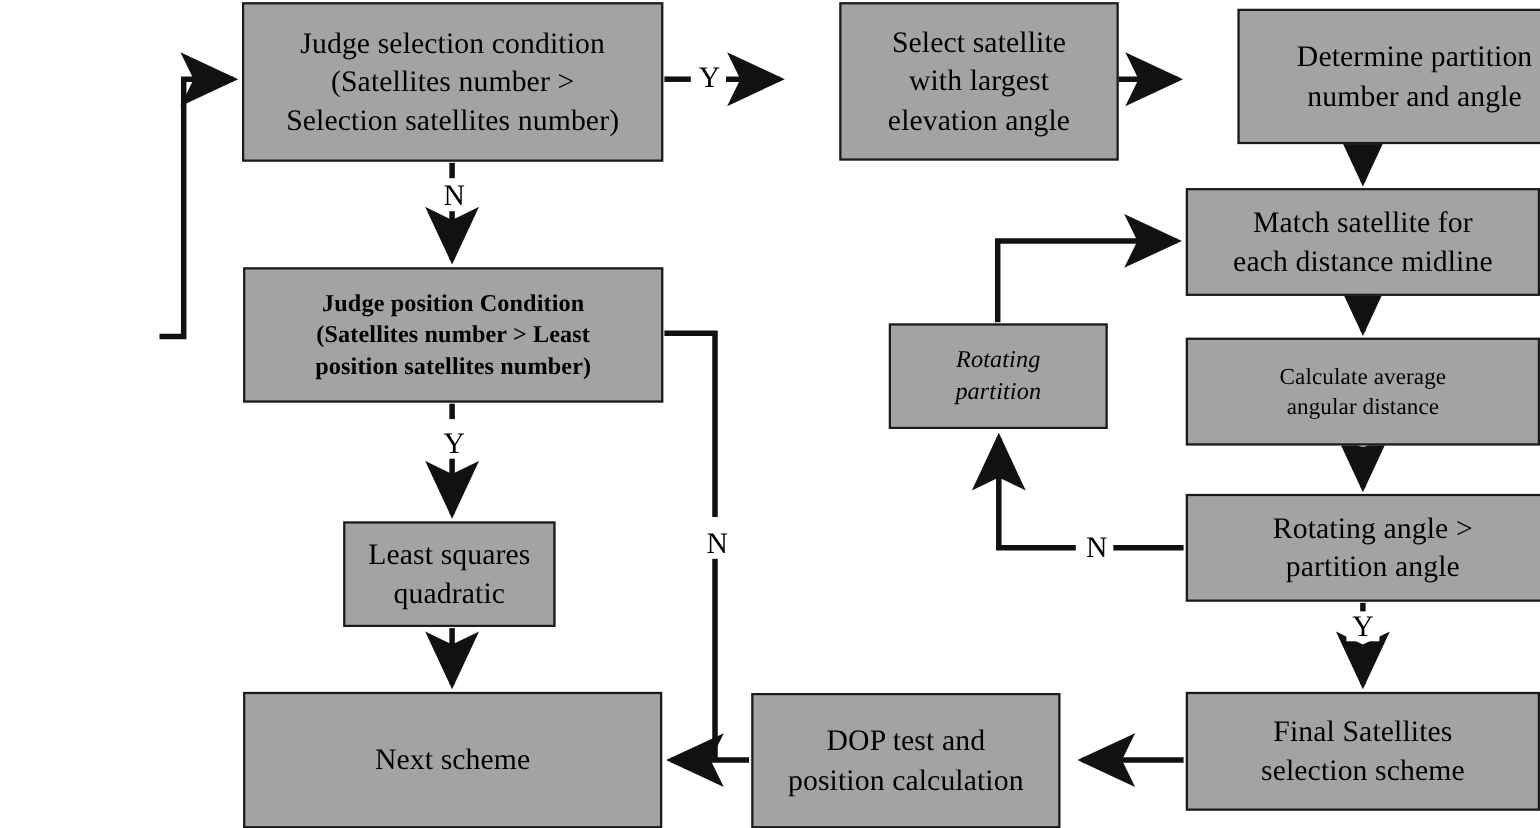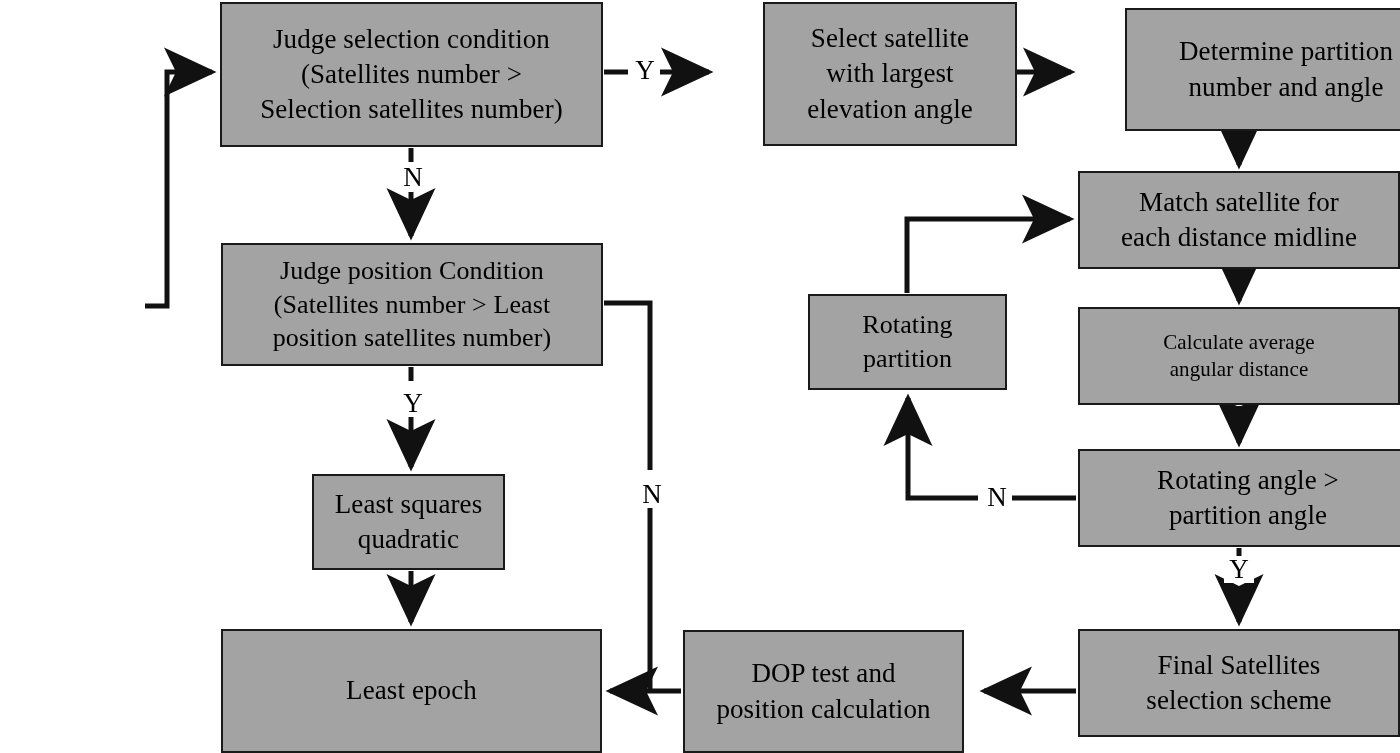--- a/index.html
+++ b/index.html
@@ -50,25 +50,25 @@
     font-size: 27px;
     line-height: 1;
     background: #ffffff;
     padding: 0 2px;
     z-index: 4;
     text-align: center;
   }
   
   #node-select-rough      { left:0px;    top:180px; width:145px; height:258px; font-size:27px; }
   #node-judge-selection   { left:220px;  top:2px;   width:383px; height:145px; font-size:27px; }
-  #node-judge-position    { left:221px;  top:243px; width:382px; height:123px; font-size:26px; }
+  #node-judge-position    { left:221px;  top:243px; width:382px; height:123px; font-size:22px;font-weight:bold; }
   #node-least-squares     { left:312px;  top:474px; width:193px; height:96px;  font-size:27px; }
   #node-next-epoch        { left:221px;  top:629px; width:381px; height:124px; font-size:27px; }
   #node-select-largest    { left:716px;  top:2px;   width:254px; height:144px; font-size:27px;margin-left:47px; }
-  #node-rotating-part     { left:808px;  top:294px; width:199px; height:96px;  font-size:26px; }
+  #node-rotating-part     { left:808px;  top:294px; width:199px; height:96px;  font-size:22px;font-style:italic; }
   #node-dop-test          { left:683px;  top:630px; width:281px; height:123px; font-size:27px; }
   #node-determine-part    { left:1078px; top:8px;   width:322px; height:123px; font-size:27px;margin-left:47px; }
   #node-match-satellite   { left:1078px; top:171px; width:322px; height:98px;  font-size:27px; }
   #node-calc-average      { left:1078px; top:307px; width:322px; height:98px;  font-size:21px; }
   #node-rotating-angle    { left:1078px; top:449px; width:340px; height:98px;  font-size:27px; }
   #node-final-scheme      { left:1078px; top:629px; width:322px; height:108px; font-size:27px; }
   
   #label-y-selection      { left:630px;  top:57px;  width:26px; }
   #label-n-selection      { left:398px;  top:164px; width:26px; }
   #label-y-position       { left:398px;  top:390px; width:26px; }
@@ -182,21 +182,21 @@
 (Satellites number &gt; Least
 position satellites number)</span>
   </div>
 
   <div class="node" id="node-least-squares">
     <span class="node-text">Least squares
 quadratic</span>
   </div>
 
   <div class="node" id="node-next-epoch">
-    <span class="node-text">Least epoch</span>
+    <span class="node-text">Next scheme</span>
   </div>
 
   <div class="node" id="node-select-largest">
     <span class="node-text">Select satellite
 with largest
 elevation angle</span>
   </div>
 
   <div class="node" id="node-rotating-part">
     <span class="node-text">Rotating

